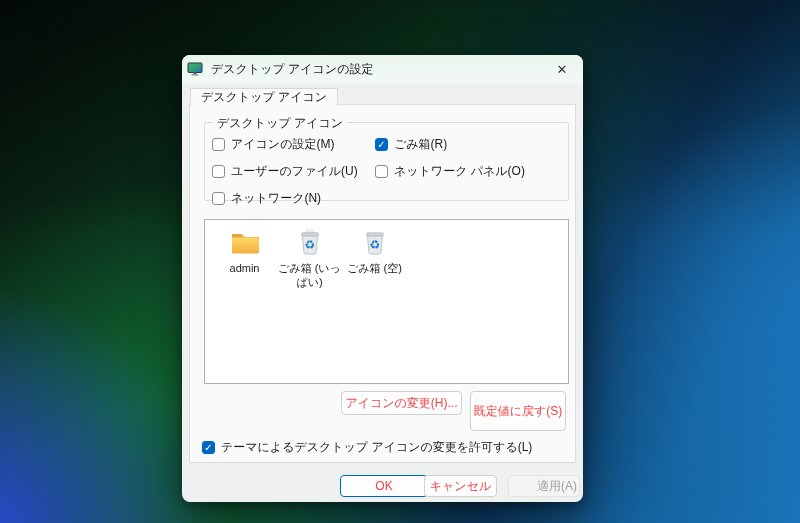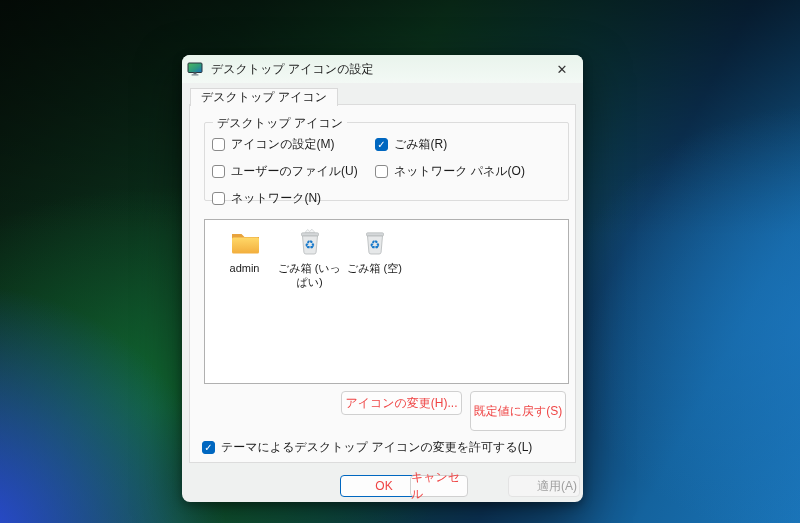--- a/index.html
+++ b/index.html
@@ -66,21 +66,21 @@
   .icon-item .glyph{width:32px;height:32px;margin:0 auto 2px;display:flex;}
   .btn{
     position:absolute;box-sizing:border-box;display:flex;align-items:center;justify-content:center;
     background:#fdfdfd;border:1px solid #d0d0d0;border-radius:4px;font-size:12px;color:#ef4444;
   }
   .btn-change{left:151px;top:286px;width:121px;height:24px;}
   .btn-restore{left:280px;top:286px;width:96px;height:40px;}
   .theme-row{position:absolute;left:12px;top:318px;display:flex;align-items:center;gap:6px;margin-top:16px;}
   .footer-btn{height:22px;top:420px;}
   .btn-ok{left:158px;width:88px;border-color:#0067c0;}
-  .btn-cancel{left:228px;width:58px;}
+  .btn-cancel{left:242px;width:73px;}
   .btn-apply{left:326px;width:72px;}
   .btn.disabled{color:#9e9e9e;background:#f5f5f5;border-color:#e3e3e3;padding-left:26px;}
 </style>
 </head>
 <body>
 
 <div class="dialog">
 
   <div class="titlebar">
     <span class="t-icon">

